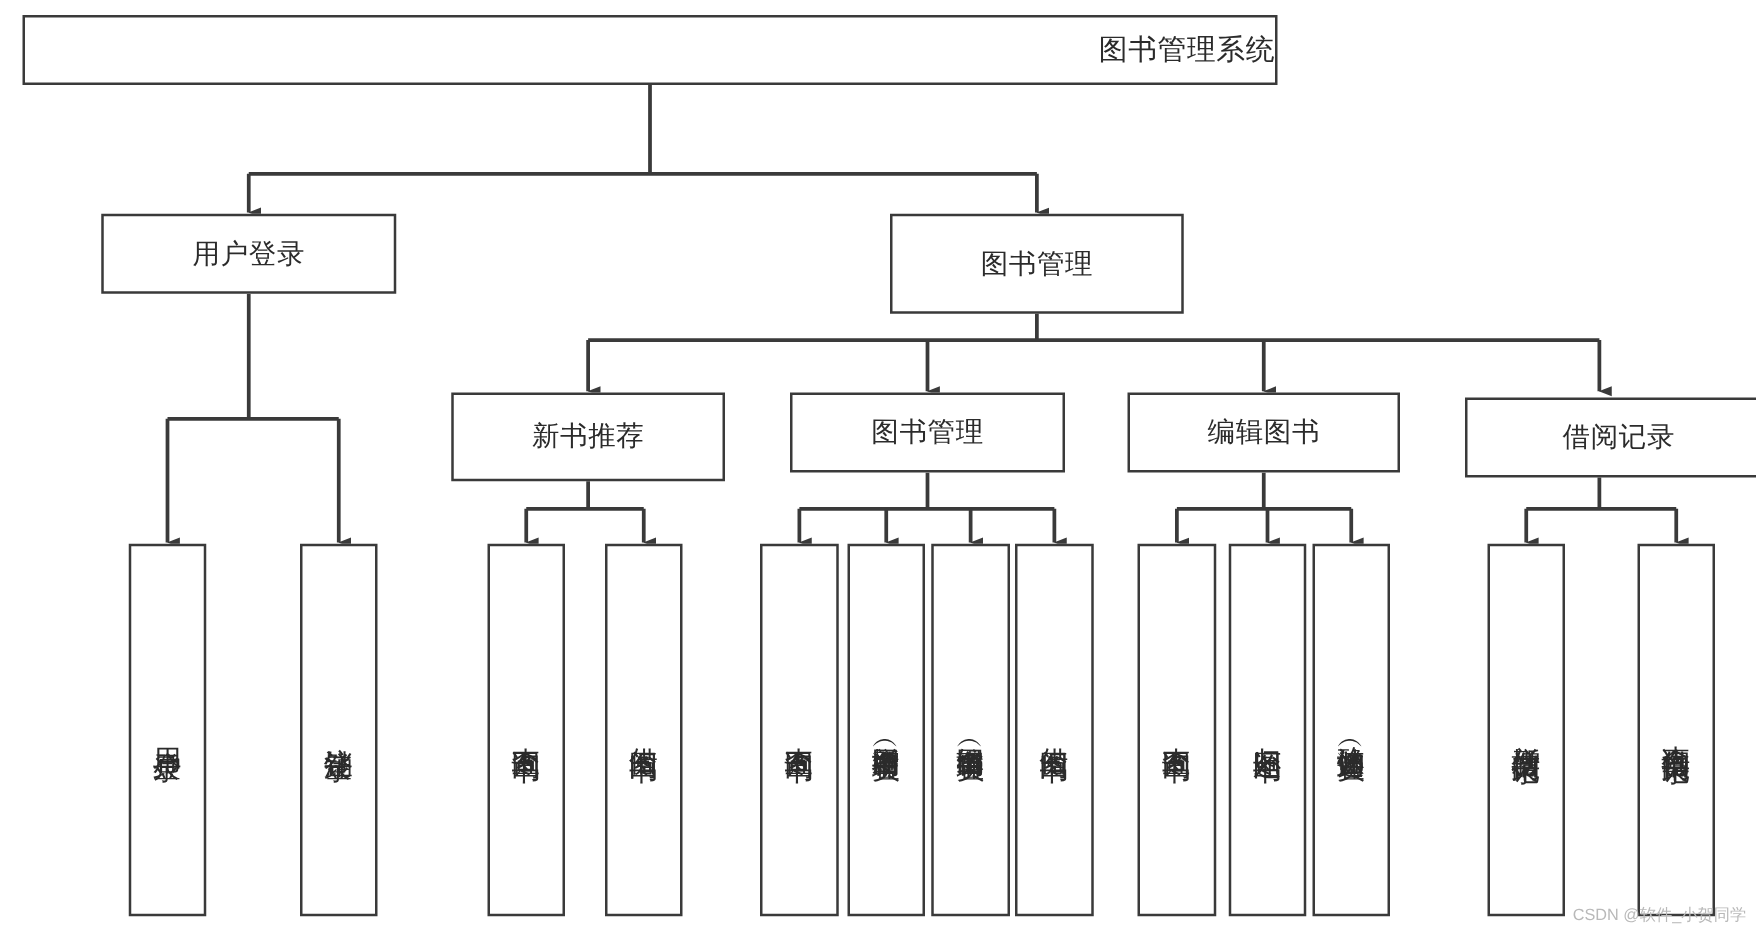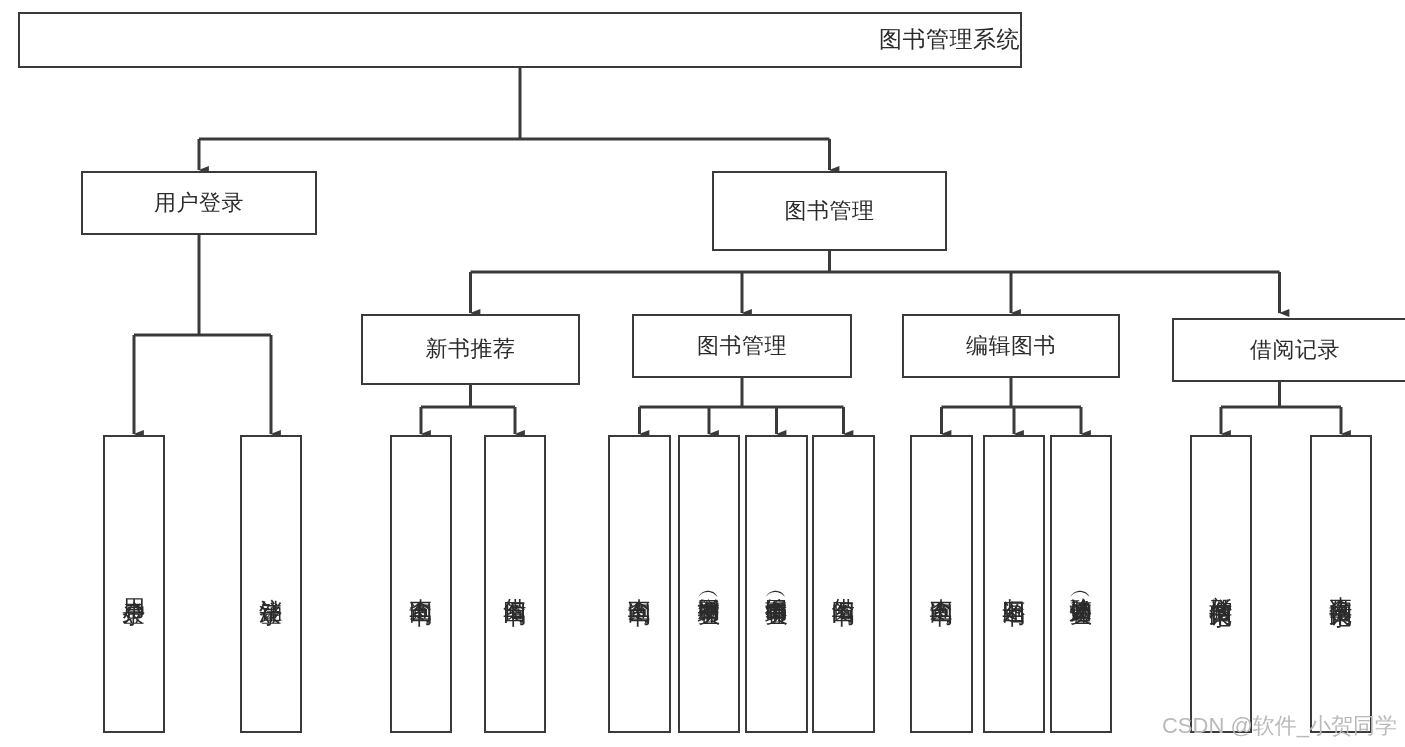--- a/index.html
+++ b/index.html
@@ -62,21 +62,21 @@
     white-space: nowrap;
   }
   .node.v.tall .label {
     font-size: 22px;
     letter-spacing: 1px;
   }
   .watermark {
     position: absolute;
     right: 8px;
     bottom: 6px;
-    font-size: 22px;
+    font-size: 13px;
     color: #b9b9b9;
     z-index: 5;
     white-space: nowrap;
     font-family: "Liberation Sans", "DejaVu Sans", sans-serif;
   }
 </style>
 </head>
 <body>
 
 <div id="canvas">

